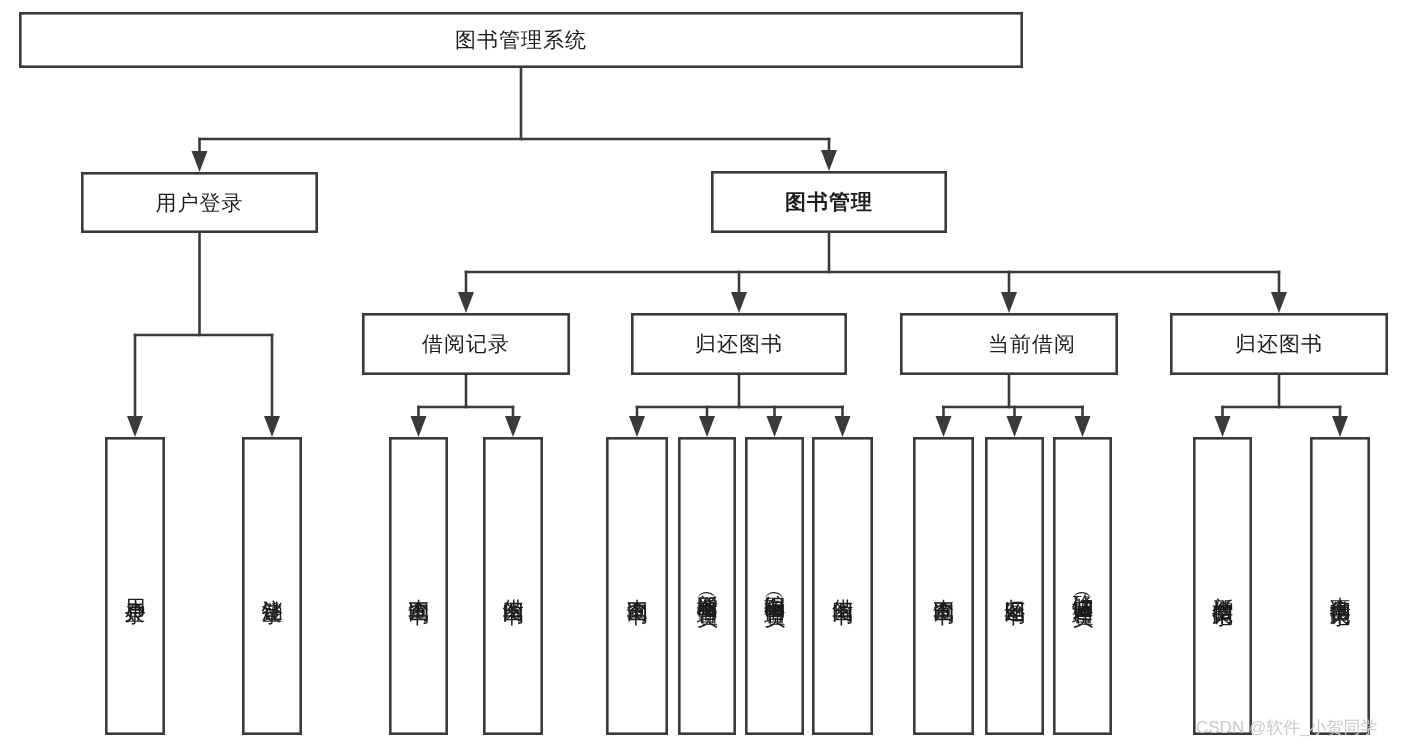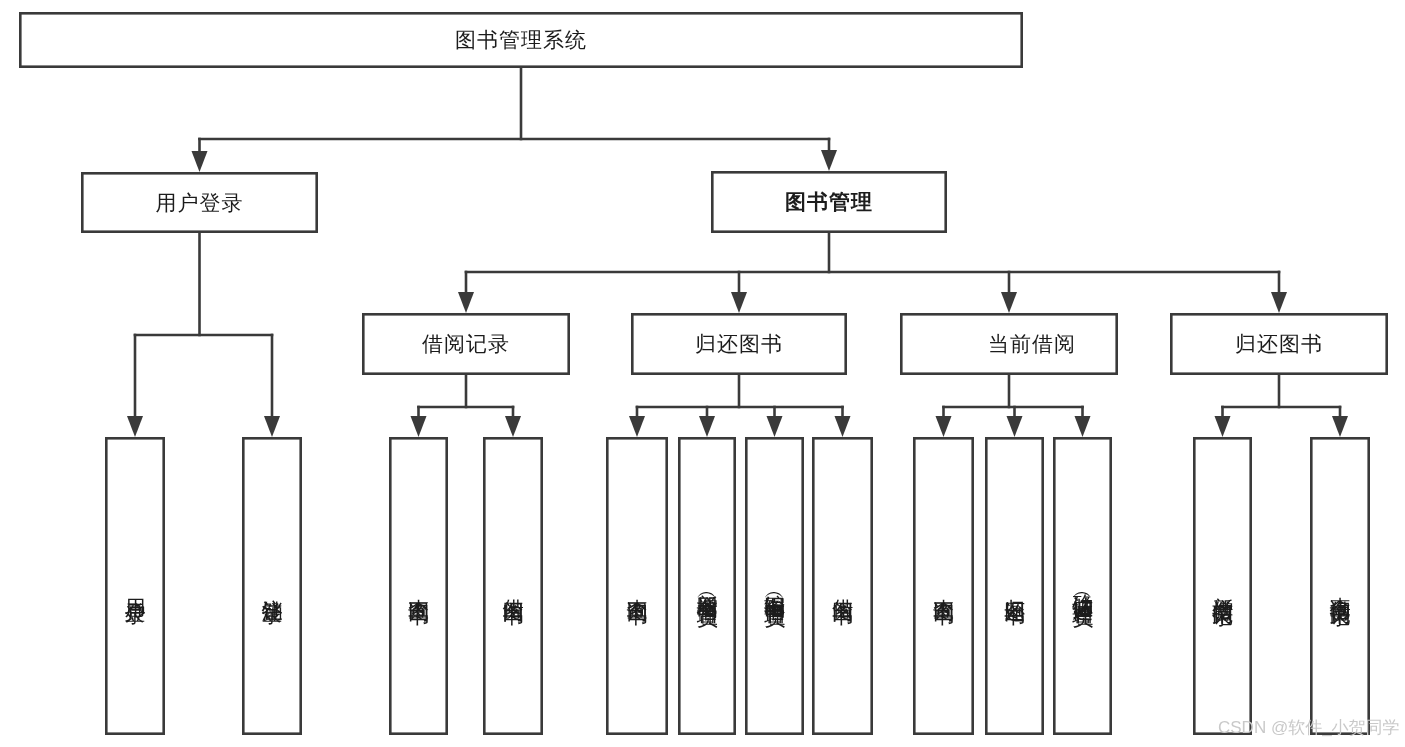--- a/index.html
+++ b/index.html
@@ -209,14 +209,14 @@
         <div class="vnode-text">确认归还（管理员）</div>
       </div>
       <div class="hnode-text" style="left: 1170px; top: 313px; width: 218px; height: 62px;">归还图书</div>
       <div class="vnode" style="left: 1193px; top: 437px; width: 59px; height: 298px;">
         <div class="vnode-text">新增借阅记录</div>
       </div>
       <div class="vnode" style="left: 1310px; top: 437px; width: 60px; height: 298px;">
         <div class="vnode-text">查询借阅记录</div>
       </div>
     </div>
-  <div class="watermark" style="left: 1196px; top: 716px; padding-left: 22px;">CSDN @软件_小贺同学</div>
+  <div class="watermark" style="left: 1196px; top: 716px;">CSDN @软件_小贺同学</div>
 </div>
 
 </body></html>

